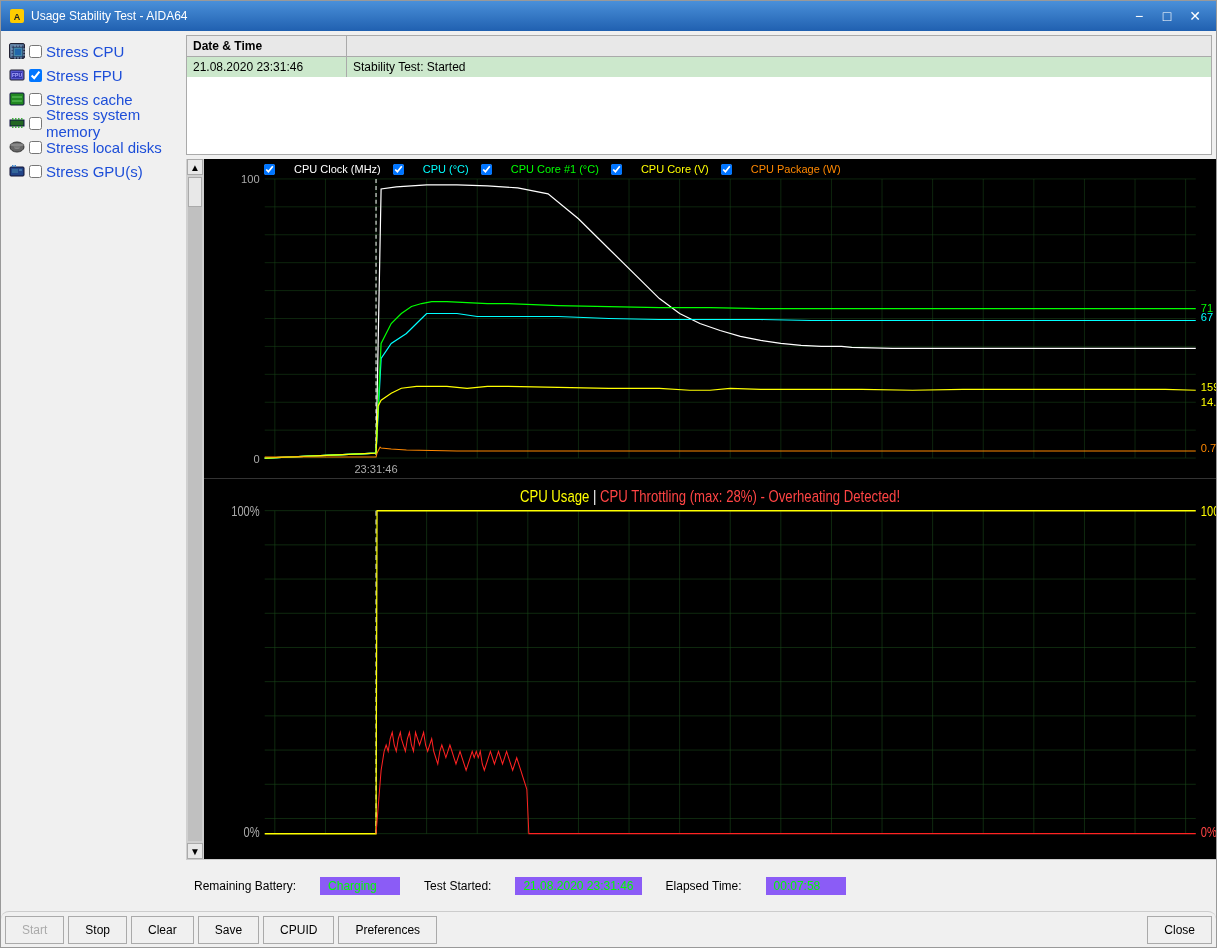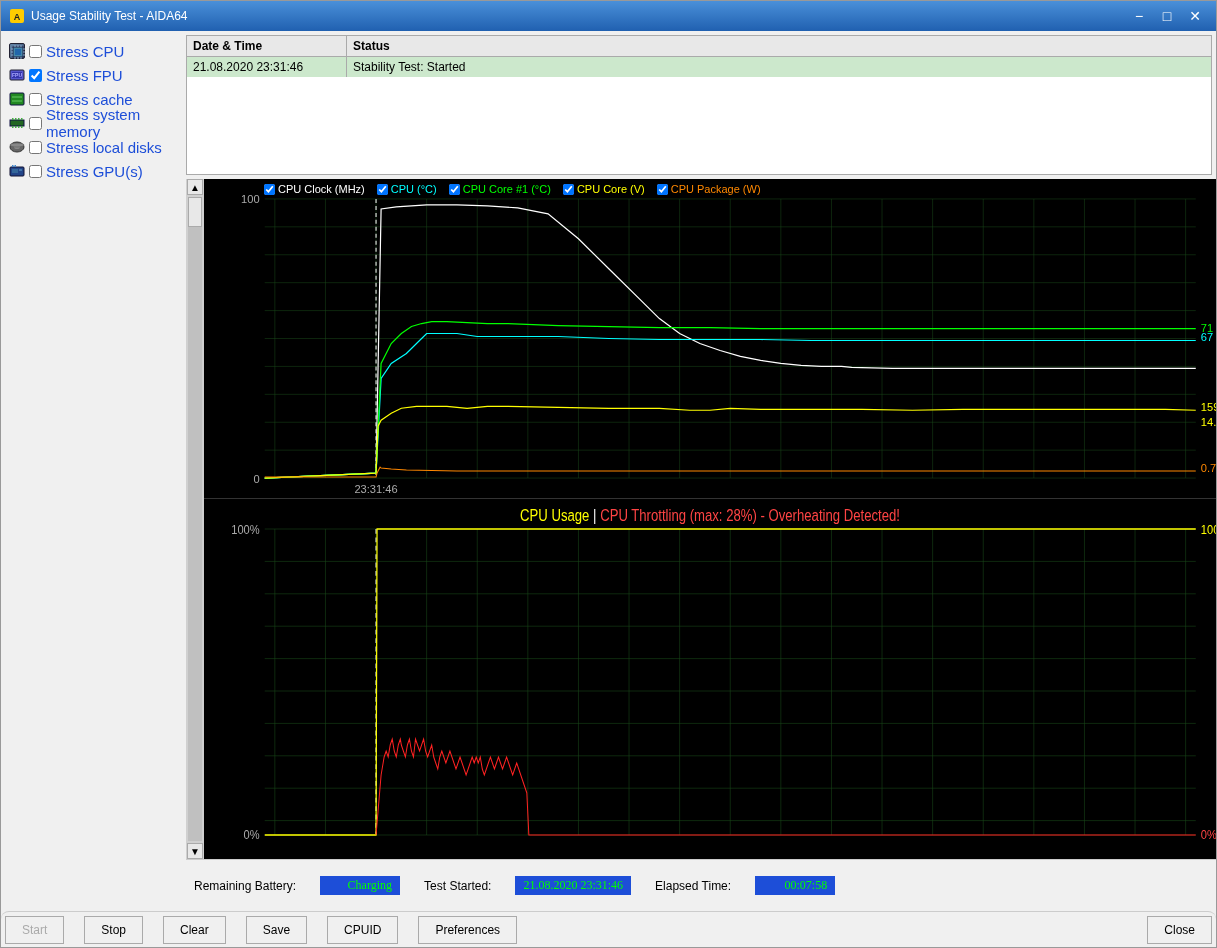--- a/index.html
+++ b/index.html
@@ -99,21 +99,21 @@
       flex: 1;
       display: flex;
       flex-direction: column;
       overflow: hidden;
     }
     
     .log-table {
       border: 1px solid #aaa;
       margin: 4px 4px 4px 0;
       background: white;
-      height: 140px;
+      height: 120px;
       overflow: hidden;
     }
     .log-table-header {
       display: flex;
       background: #e8e8e8;
       border-bottom: 1px solid #aaa;
     }
     .log-col-datetime {
       width: 160px;
       padding: 3px 6px;
@@ -191,21 +191,21 @@
       right: 10px;
       display: flex;
       gap: 12px;
       align-items: center;
       font-size: 11px;
       z-index: 10;
     }
     .legend-item {
       display: flex;
       align-items: center;
-      gap: 3px;
+      gap: 19px;
     }
     .legend-checkbox {
       width: 11px;
       height: 11px;
     }
     .legend-text {
       color: white;
       font-size: 11px;
     }
     
@@ -224,40 +224,40 @@
       align-items: center;
       padding: 6px 8px;
       gap: 24px;
       flex-shrink: 0;
     }
     .status-label {
       font-size: 12px;
       color: #000;
     }
     .status-value {
-      background: #1d4ed8;
+      background: #8b5cf6;
       color: #00ff00;
       padding: 2px 8px;
       font-size: 12px;
-      font-family: Liberation Serif, serif;
+      font-family: Liberation Sans, sans-serif;
       min-width: 80px;
-      text-align: right;
+      text-align: left;
     }
     .status-value.charging {
       color: #00ff00;
     }
 
     .bottom-bar {
       height: 36px;
       background: #f0f0f0;
       border-top: 1px solid #ccc;
       display: flex;
       align-items: center;
       padding: 2px 4px;
-      gap: 20px;
+      gap: 4px;
       flex-shrink: 0;
       border-radius: 8px;
     }
     .bottom-btn {
       height: 28px;
       padding: 0 16px;
       font-size: 12px;
       background: #f0f0f0;
       border: 1px solid #aaa;
       cursor: pointer;
@@ -374,21 +374,20 @@
         <input type="checkbox" class="stress-checkbox" style="">
         <span class="stress-label">Stress GPU(s)</span>
       </div>
     </div>
 
     <div class="right-panel">
 
       <div class="log-table">
         <div class="log-table-header">
           <div class="log-col-datetime">Date &amp; Time</div>
-          <div class="log-col-status">Status</div>
         </div>
         <div class="log-row">
           <div class="log-cell-datetime">21.08.2020 23:31:46</div>
           <div class="log-cell-status">Stability Test: Started</div>
         </div>
       </div>
 
 
       <div class="charts-area">
 

